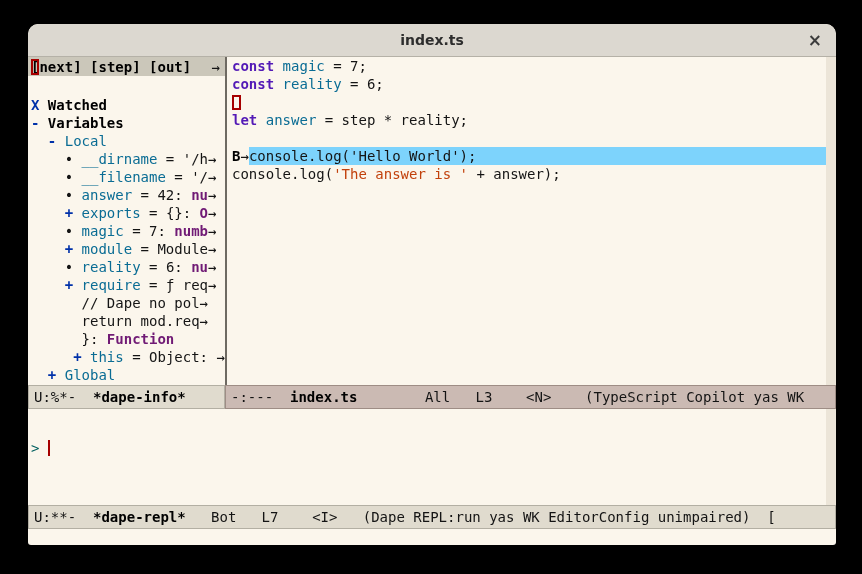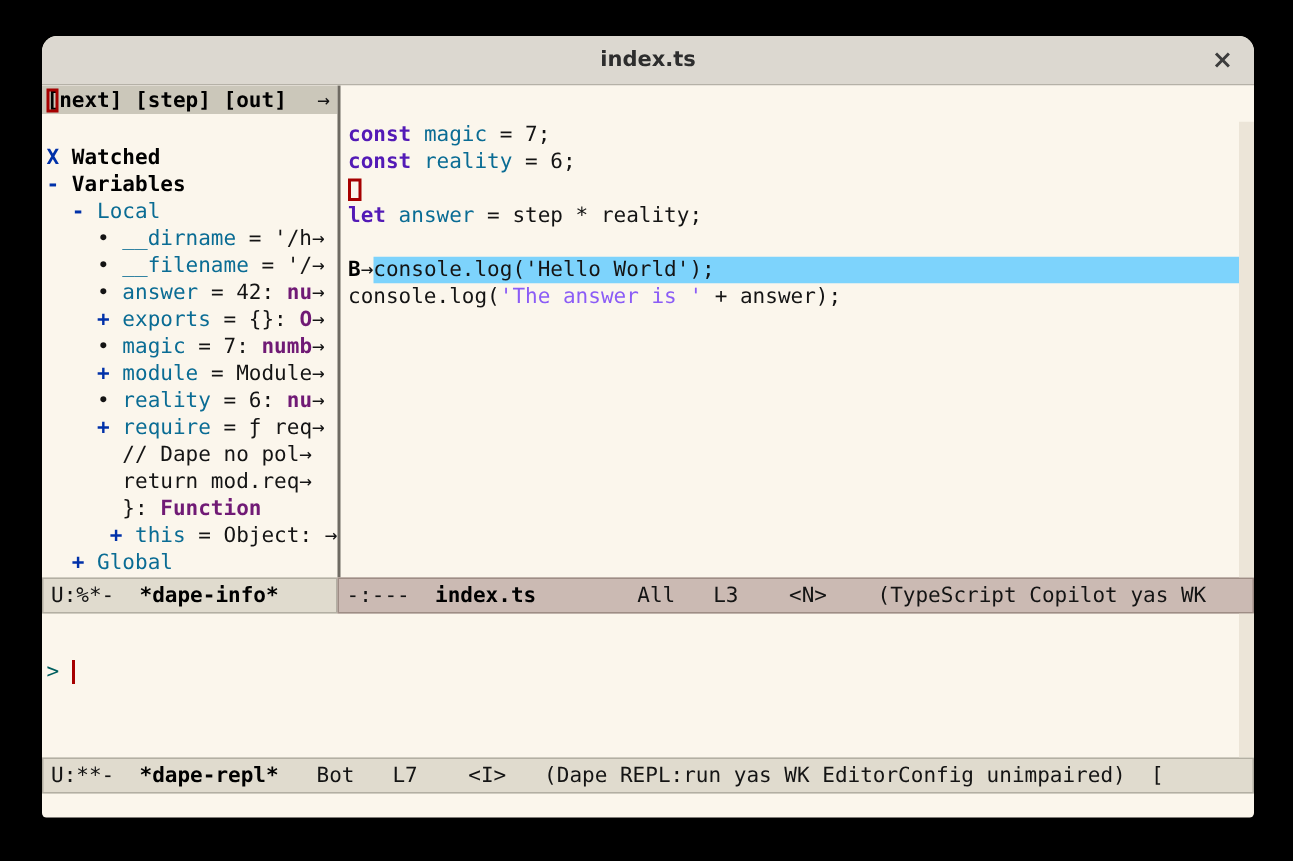--- a/index.html
+++ b/index.html
@@ -21,42 +21,42 @@
     font-weight:bold;font-size:14px;color:#2d2d2d;border-radius:10px 10px 0 0;
   }
   .close{
     position:absolute;right:14px;top:0;height:32px;display:flex;align-items:center;
     font-size:17px;color:#3c3c3c;cursor:default;font-weight:bold;
   }
   
   .main{flex:1 1 auto;display:flex;min-height:0;}
   .sidebar{width:197px;flex:0 0 197px;display:flex;flex-direction:column;overflow:hidden;gap:20px;}
   .vdiv{width:2px;flex:0 0 2px;background:#6e6a62;}
-  .editor{flex:1;position:relative;padding:0 10px 0 2px;overflow:hidden;margin-top:24px;}
+  .editor{flex:1;position:relative;padding:0 10px 0 2px;overflow:hidden;}
   .lane{position:absolute;right:0;top:0;bottom:0;width:10px;background:#ece5d8;}
   
   .header-line{
     height:19px;flex:0 0 19px;background:#cbc7ba;display:flex;align-items:center;
     padding:0 3px;white-space:pre;overflow:hidden;
   }
   .hb{font-weight:bold;color:#000;}
   .cbox{outline:2px solid #a60000;outline-offset:-2px;}
   .hdr-arrow{margin-left:auto;padding-right:2px;color:#141414;}
   
   .lines{padding:0 0 0 3px;}
   .line{height:18px;line-height:18px;display:flex;white-space:pre;overflow:hidden;}
   .line .body{display:inline-flex;align-items:center;white-space:pre;}
   .line .pre{white-space:pre;}
   .hl-line .body.hl{background:#7dd3fc;flex:1;}
   .seg{white-space:pre;}
   .def{color:#141414;}
   .tr{color:#141414;}
   .kw{color:#531ab6;font-weight:bold;}
   .var{color:#0a6c94;text-align:right;}
-  .str{color:#8b5cf6;}
+  .str{color:#c2410c;}
   .type{color:#701a75;font-weight:bold;}
   .blue{color:#0031a9;font-weight:bold;}
   .mag{color:#721045;}
   .b{color:#000;font-weight:bold;}
   .prompt{color:#005f5f;}
   .cursor-hollow{
     width:9px;height:15px;border:2px solid #a60000;display:inline-block;
     box-sizing:border-box;margin-top:1px;
   }
   .cursor-bar{width:2px;height:16px;background:#a60000;display:inline-block;}

